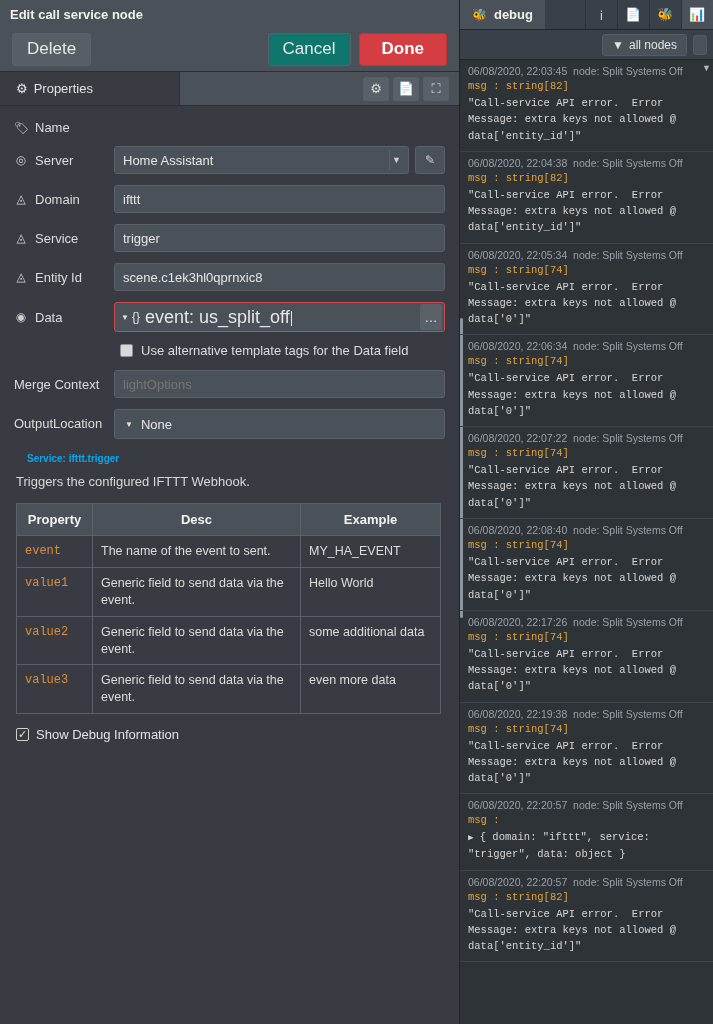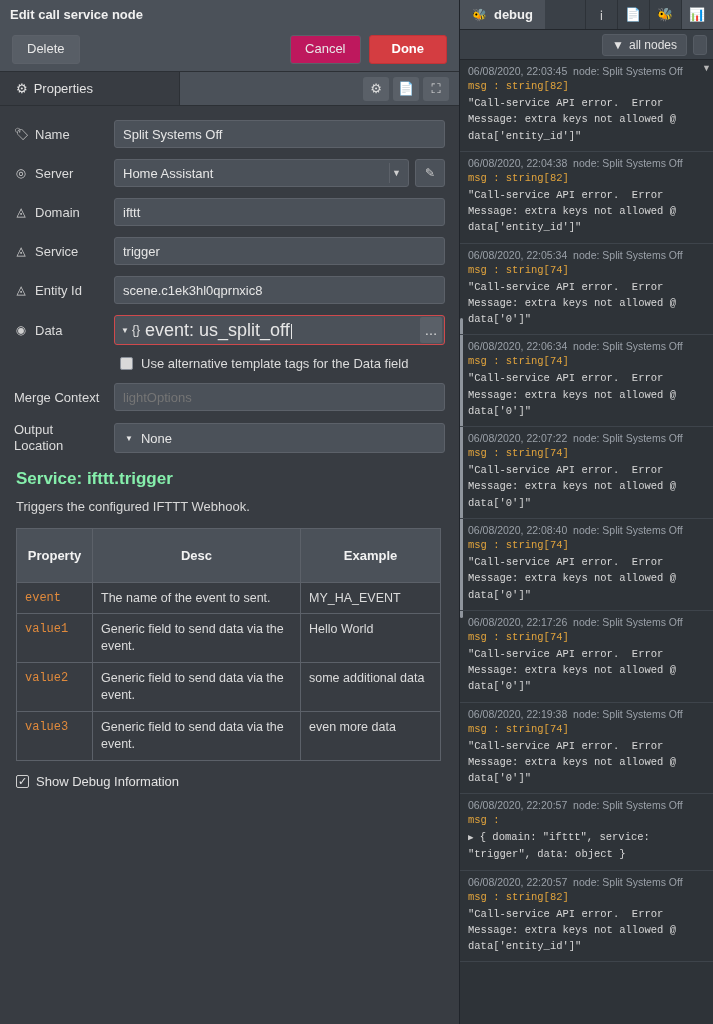--- a/index.html
+++ b/index.html
@@ -41,30 +41,30 @@
   .edit-toolbar {
     height: 44px;
     background: #4b5159;
     display: flex;
     align-items: center;
     padding: 0 12px;
     border-bottom: 1px solid #2c3035;
   }
   .btn {
     border-radius: 3px;
-    font-size: 13px;
+    font-size: 17px;
     padding: 6px 14px;
     cursor: pointer;
     border: 1px solid #5c6169;
     background: #585e66;
     color: #e8e8e8;
     line-height: 1.1;
   }
   .btn-delete { background: #585e66; }
-  .btn-cancel { background: #be185d; margin-right: 8px; }
+  .btn-cancel { background: #0f766e; margin-right: 8px; }
   .btn-done {
     background: #d43d41;
     border-color: #c23337;
     color: #fff;
     font-weight: bold;
     padding: 6px 22px;
   }
   .spacer { flex: 1; }
 
   .tabbar {
@@ -217,59 +217,59 @@
     flex-shrink: 0;
   }
   .cbox.checked {
     background: #383c42;
     border-color: #cfcfcf;
     color: #e8e8e8;
     font-size: 11px;
     line-height: 11px;
     text-align: center;
   }
-  .row-label.two-line { flex-direction: column; align-items: flex-start; gap: 0; line-height:1.25; }
+  .row-label.two-line { flex-direction: row; align-items: flex-start; gap: 0; line-height:1.25; }
 
   .outloc {
     flex: 1;
     height: 30px;
     background: #4b5159;
     border: 1px solid #5c6169;
     border-radius: 3px;
     display: flex; align-items: center; gap: 8px;
     padding: 0 10px;
     color: #e6e6e6;
     font-size: 13px;
     cursor: pointer;
   }
   .outloc .cv { font-size: 8px; }
 
   .svc-title {
-    font-size: 17px;
+    font-size: 10px;
     font-weight: bold;
-    color: #86efac;
-    margin: 14px 0 10px 2px;
+    color: #0ea5e9;
+    margin: 14px 0 10px 13px;
   }
   .svc-desc {
     font-size: 13px;
     color: #d8d8d8;
     margin: 0 0 14px 2px;
   }
   table.props {
     width: 425px;
     border-collapse: collapse;
     margin-left: 2px;
     font-size: 12.5px;
   }
   table.props th {
     background: #4b5159;
     border: 1px solid #5c6169;
     color: #f2f2f2;
     font-weight: bold;
-    padding: 19px 6px;
+    padding: 8px 6px;
     font-size: 13px;
   }
   table.props td {
     border: 1px solid #5c6169;
     padding: 7px 8px;
     color: #dcdcdc;
     vertical-align: top;
     line-height: 1.35;
   }
   table.props td.pname {
@@ -427,21 +427,20 @@
       </div>
     </div>
 
     <div class="form">
 
       <div class="row">
         <div class="row-label">
           <span class="ic">🏷</span>
           <span>Name</span>
         </div>
-        <input class="field" value="Split Systems Off" style="">
       </div>
 
       <div class="row">
         <div class="row-label">
           <span class="ic">◎</span>
           <span>Server</span>
         </div>
         <div class="field-wrap">
           <div class="select-wrap">
             <div class="field">Home Assistant</div>

